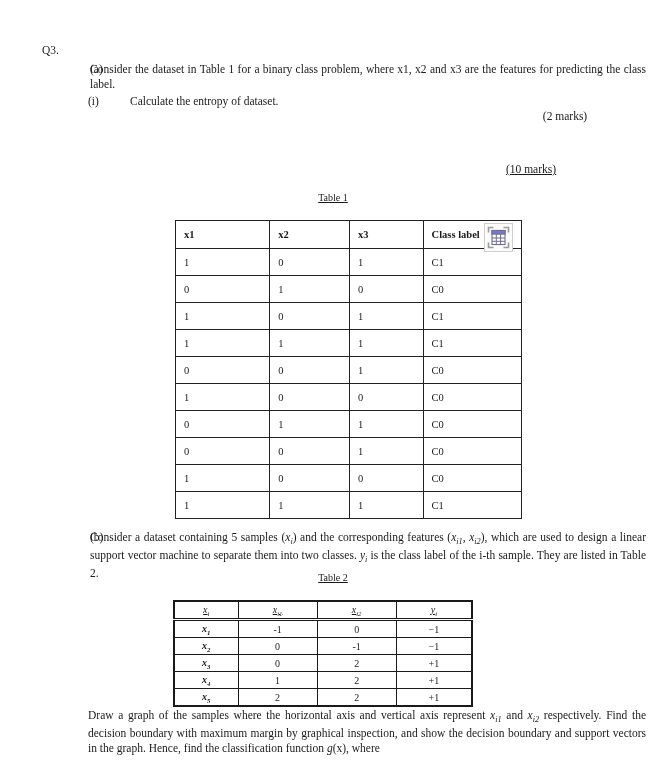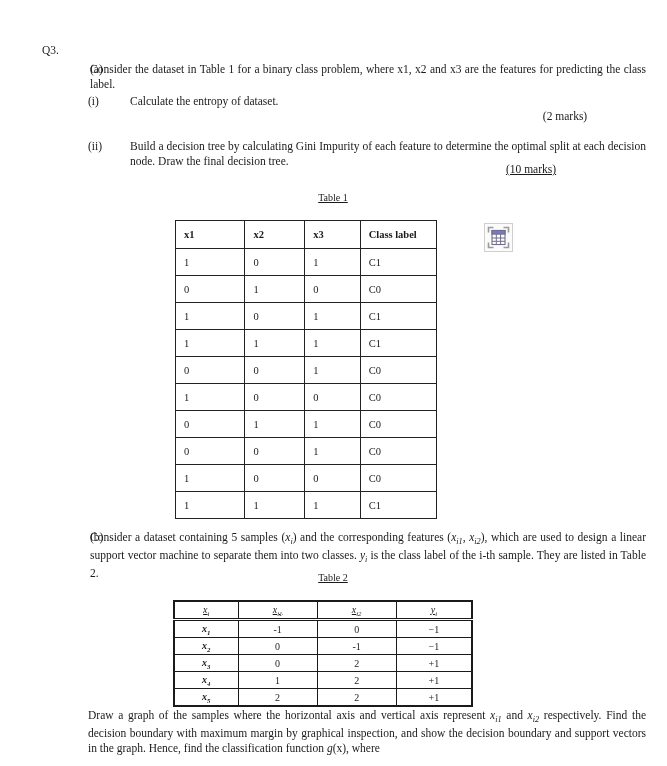--- a/index.html
+++ b/index.html
@@ -95,21 +95,21 @@
     text-align: center;
   }
   .cap-1 { left: 268px; top: 158px; width: 130px; }
   .cap-2 { left: 268px; top: 538px; width: 130px; }
 
   
   .table1 {
     position: absolute;
     left: 175px;
     top: 186px;
-    width: 262px;
+    width: 347px;
     border-collapse: collapse;
     font-size: 10.5px;
   }
   .table1 th, .table1 td {
     border: 1px solid #222;
     padding: 4px 0 4px 8px;
     text-align: left;
     height: 18px;
     vertical-align: middle;
     font-weight: normal;
@@ -197,24 +197,20 @@
       <span class="body-text">Consider the dataset in Table 1 for a binary class problem, where x1, x2 and x3 are the features for predicting the class label.</span>
     </div>
   </div>
 
   <div class="sub-item sub-i">
     <span class="sub-marker">(i)</span>
     <span class="sub-body">Calculate the entropy of dataset.</span>
   </div>
   <div class="marks marks-1">(2 marks)</div>
 
-  <div class="sub-item sub-ii">
-    <span class="sub-marker">(ii)</span>
-    <span class="sub-body">Build a decision tree by calculating Gini Impurity of each feature to determine the optimal split at each decision node. Draw the final decision tree.</span>
-  </div>
   <div class="marks marks-2">(10 marks)</div>
 
   <div class="table-caption cap-1">Table 1</div>
 
   <table class="table1">
     <thead>
       <tr>
         <th class="c1">x1</th>
         <th class="c2">x2</th>
         <th class="c3">x3</th>

